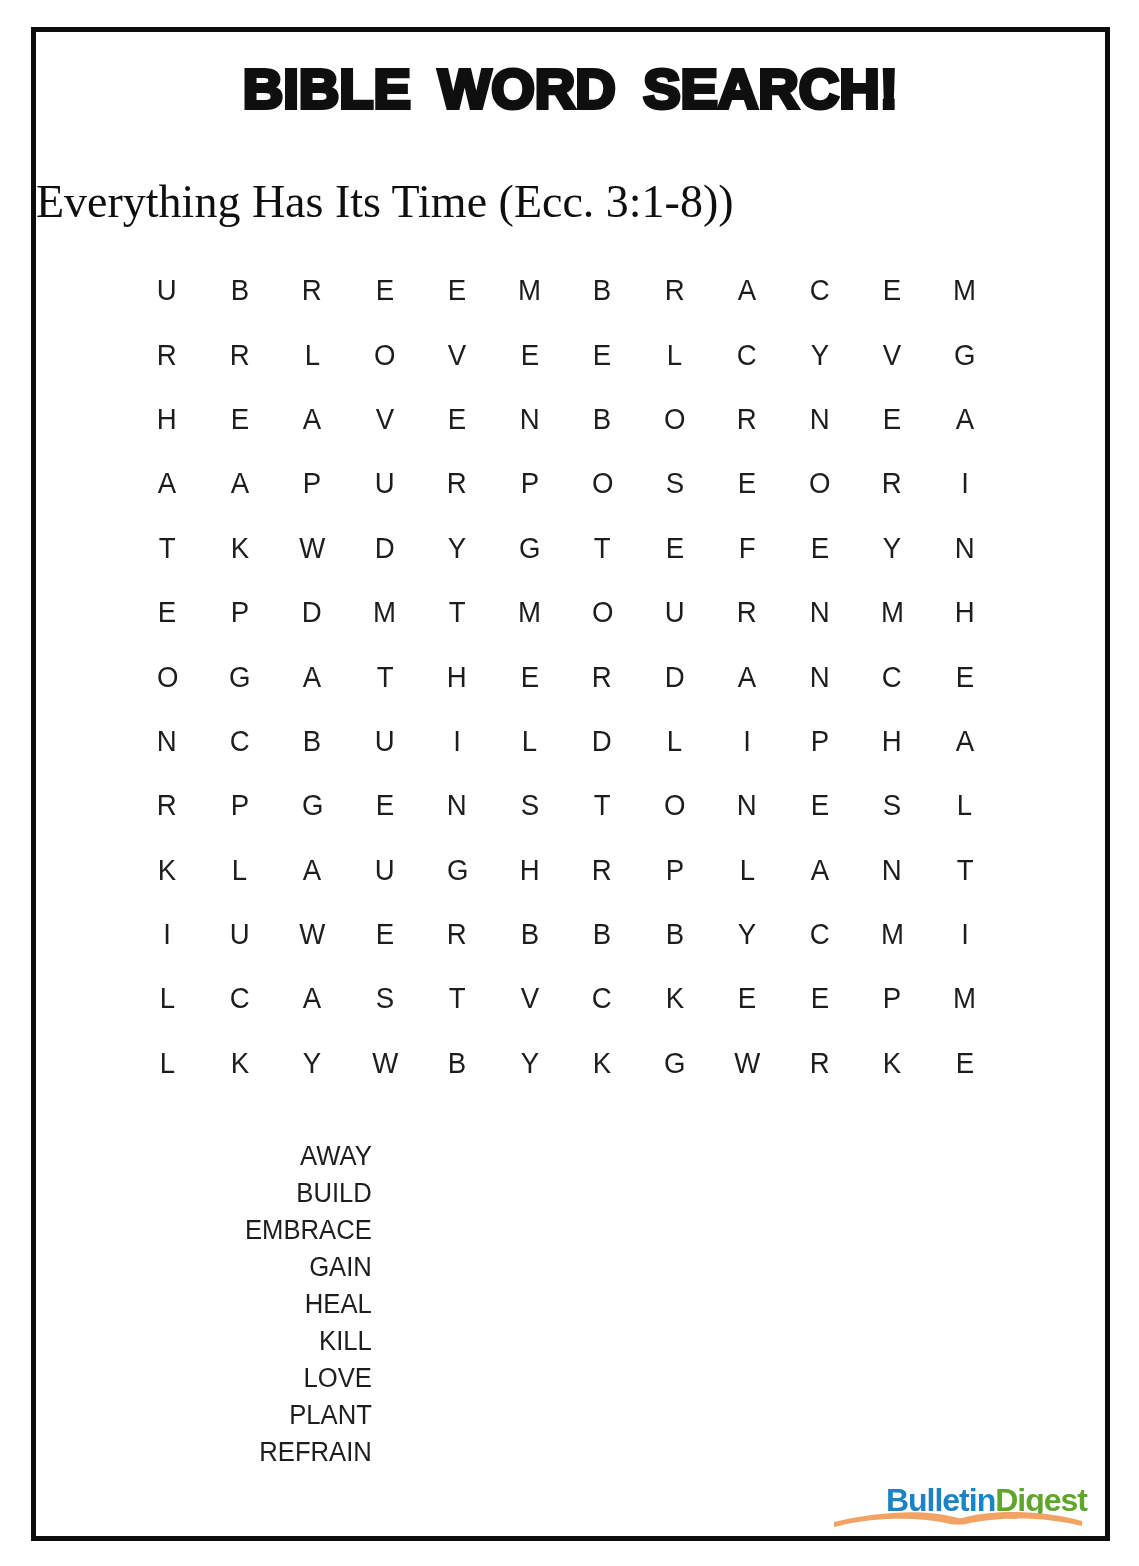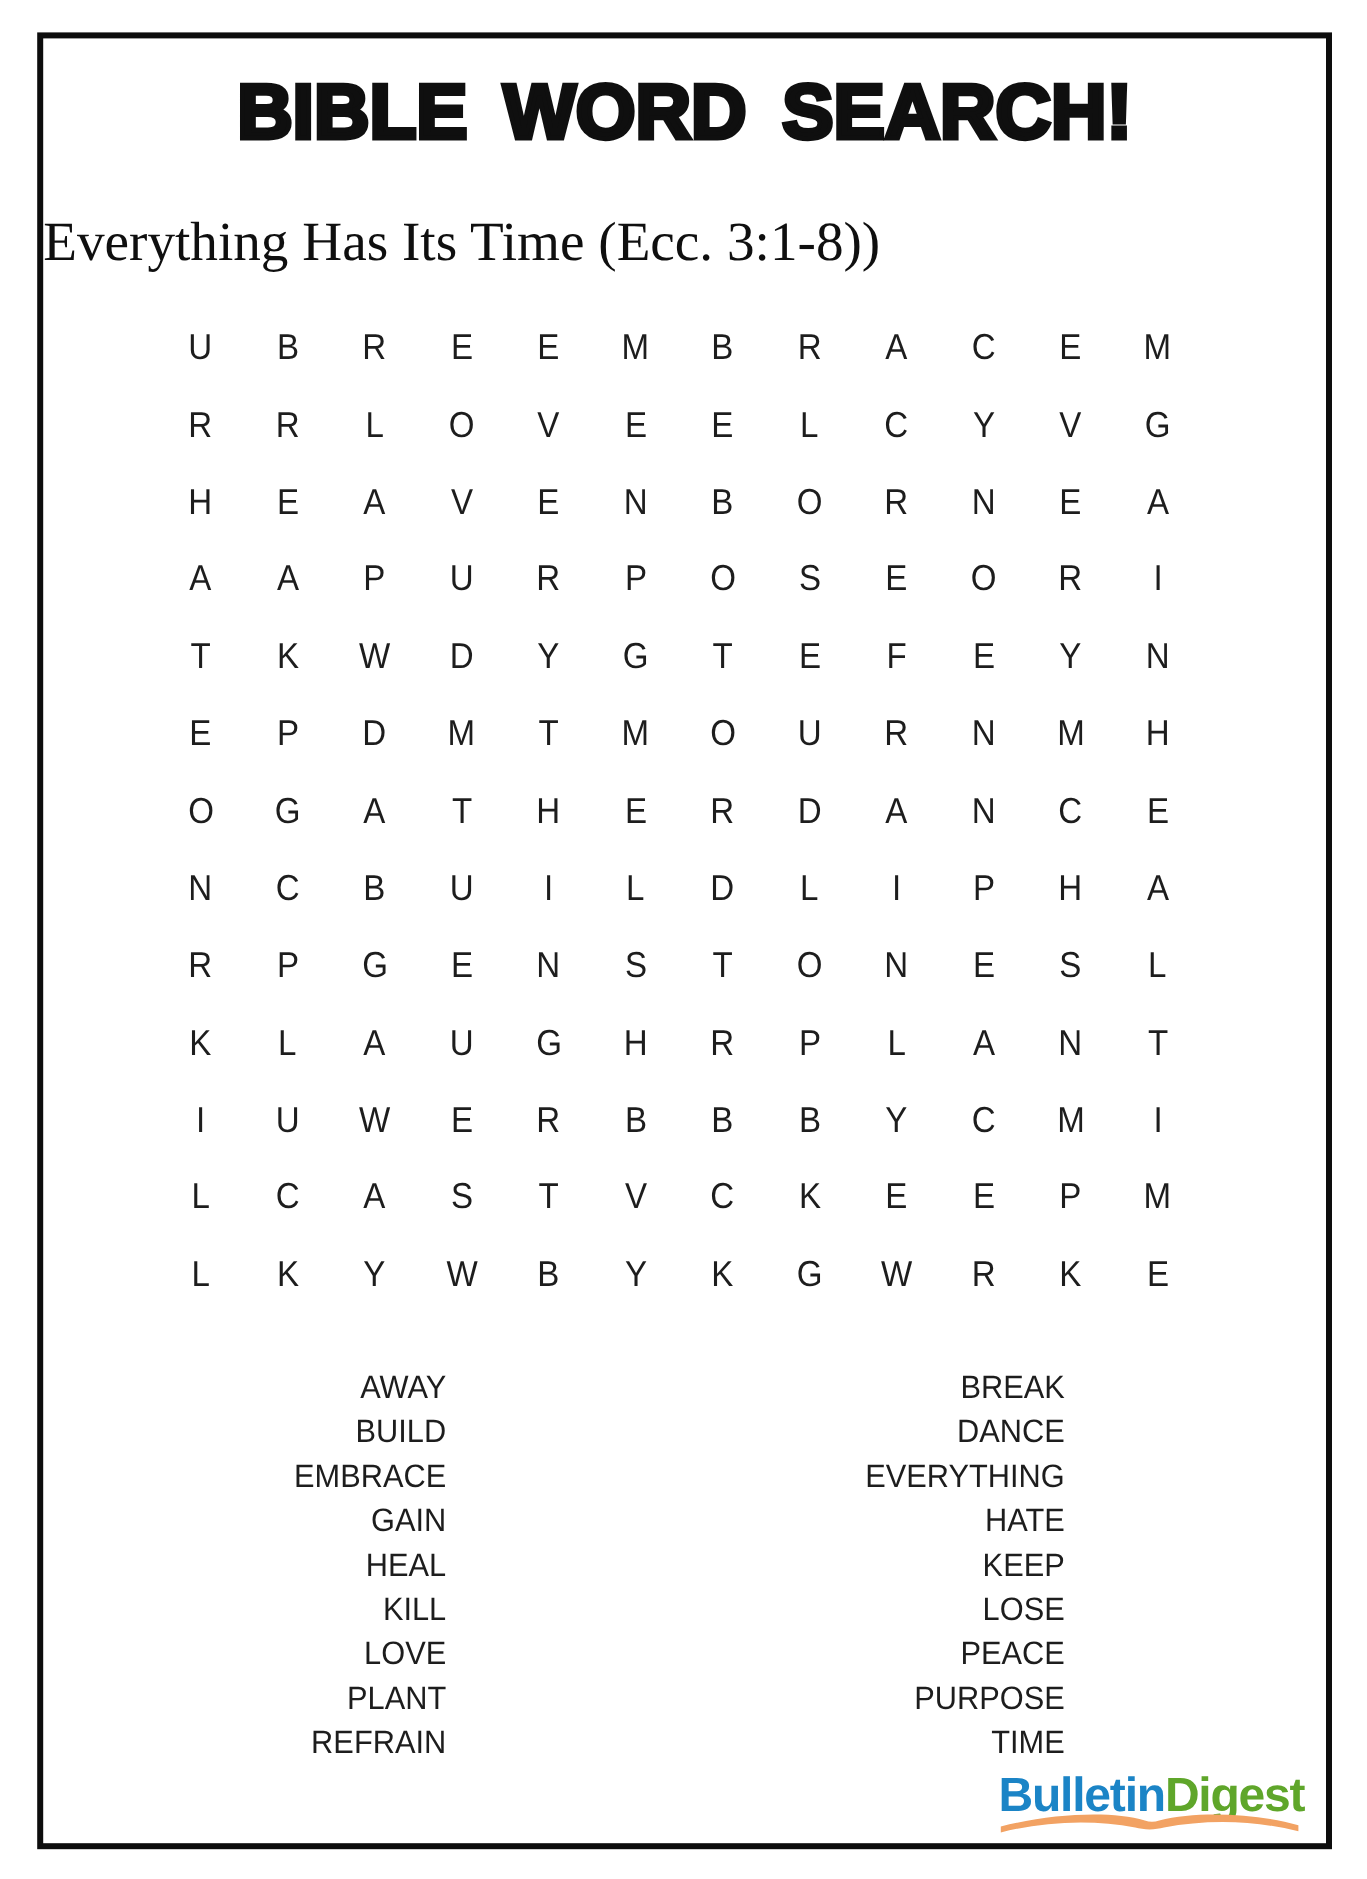--- a/index.html
+++ b/index.html
@@ -22,21 +22,21 @@
     background: #ffffff;
   }
   .title {
     position: absolute;
     top: 24px;
     left: 0;
     width: 100%;
     text-align: center;
     font-family: "Liberation Sans", sans-serif;
     font-weight: bold;
-    font-size: 64px;
+    font-size: 56px;
     color: #0f0f0f;
     -webkit-text-stroke: 4px #0f0f0f;
     letter-spacing: 0px;
     word-spacing: 12px;
     white-space: nowrap;
   }
   .subtitle {
     position: absolute;
     top: 143px;
     left: 0;
@@ -90,21 +90,21 @@
   }
   .logo {
     position: absolute;
     right: 18px;
     bottom: 6px;
     text-align: right;
   }
   .logo-text {
     font-family: "Liberation Sans", sans-serif;
     font-weight: bold;
-    font-size: 40px;
+    font-size: 32px;
     letter-spacing: -1px;
     line-height: 1;
     white-space: nowrap;
   }
   .logo svg {
     display: block;
     width: 258px;
     height: 24px;
     margin-top: -10px;
     margin-left: auto;
@@ -595,31 +595,20 @@
         <div class="word">AWAY</div>
         <div class="word">BUILD</div>
         <div class="word">EMBRACE</div>
         <div class="word">GAIN</div>
         <div class="word">HEAL</div>
         <div class="word">KILL</div>
         <div class="word">LOVE</div>
         <div class="word">PLANT</div>
         <div class="word">REFRAIN</div>
       </div>
-    <div class="word-col" id="wc3">
-        <div class="word">BREAK</div>
-        <div class="word">DANCE</div>
-        <div class="word">EVERYTHING</div>
-        <div class="word">HATE</div>
-        <div class="word">KEEP</div>
-        <div class="word">LOSE</div>
-        <div class="word">PEACE</div>
-        <div class="word">PURPOSE</div>
-        <div class="word">TIME</div>
-      </div>
   </div>
 
   <div class="logo">
     <div class="logo-text"><span style="color: rgb(27, 132, 198);">Bulletin</span><span style="color: rgb(95, 166, 42);">Digest</span></div>
     <svg viewBox="0 0 256 24" xmlns="http://www.w3.org/2000/svg">
       <path d="M4 16 C 48 5, 96 3, 124 11 C 128 12.5, 132 12.5, 136 11 C 168 3, 216 5, 252 15 L 252 20 C 216 11, 176 10, 140 17 C 133 19, 123 19, 116 17 C 80 10, 40 12, 4 21 Z" fill="#f2a263"></path>
     </svg>
   </div>
 
 </div>

